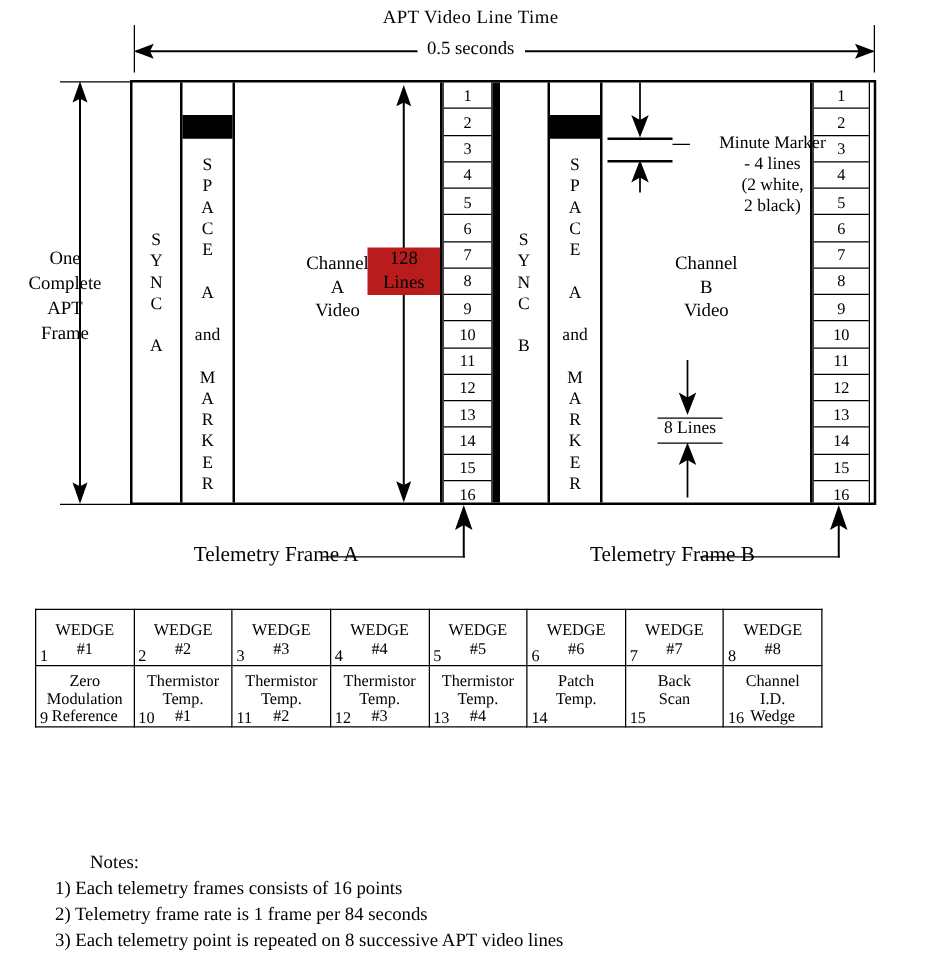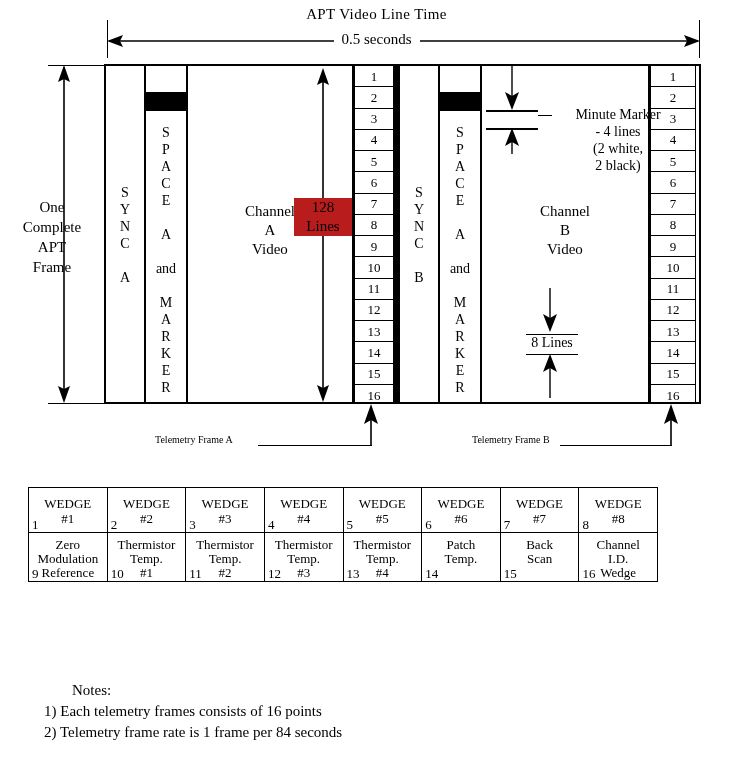--- a/index.html
+++ b/index.html
@@ -48,21 +48,21 @@
     box-sizing:border-box;border-bottom:1px solid #000;
     text-align:center;font-size:13px;line-height:1;
     display:flex;align-items:center;justify-content:center;
   }
   .ladder .cell:last-child{border-bottom:none;}
 
   
   .ann{position:absolute;font-size:13px;line-height:16px;}
 
   
-  .ptr-label{position:absolute;font-size:10px;white-space:nowrap;}
+  .ptr-label{position:absolute;font-size:17px;white-space:nowrap;}
 
   
   #wedge-table{
     position:absolute;left:28px;top:487px;width:630px;
     border-collapse:collapse;table-layout:fixed;
   }
   #wedge-table td{
     border:1px solid #000;vertical-align:top;padding:0;
     height:44px;position:relative;
   }
@@ -374,13 +374,14 @@
       <span class="cellnum">16</span>
     </td>
   </tr>
 </tbody>
   </table>
 
 <div id="notes">
   <span class="note-head">Notes:</span>
   <span class="note">1) Each telemetry frames consists of 16 points</span>
   <span class="note">2) Telemetry frame rate is 1 frame per 84 seconds</span>
+  <span class="note">3) Each telemetry point is repeated on 8 successive APT video lines</span>
 </div>
 
 </body></html>

